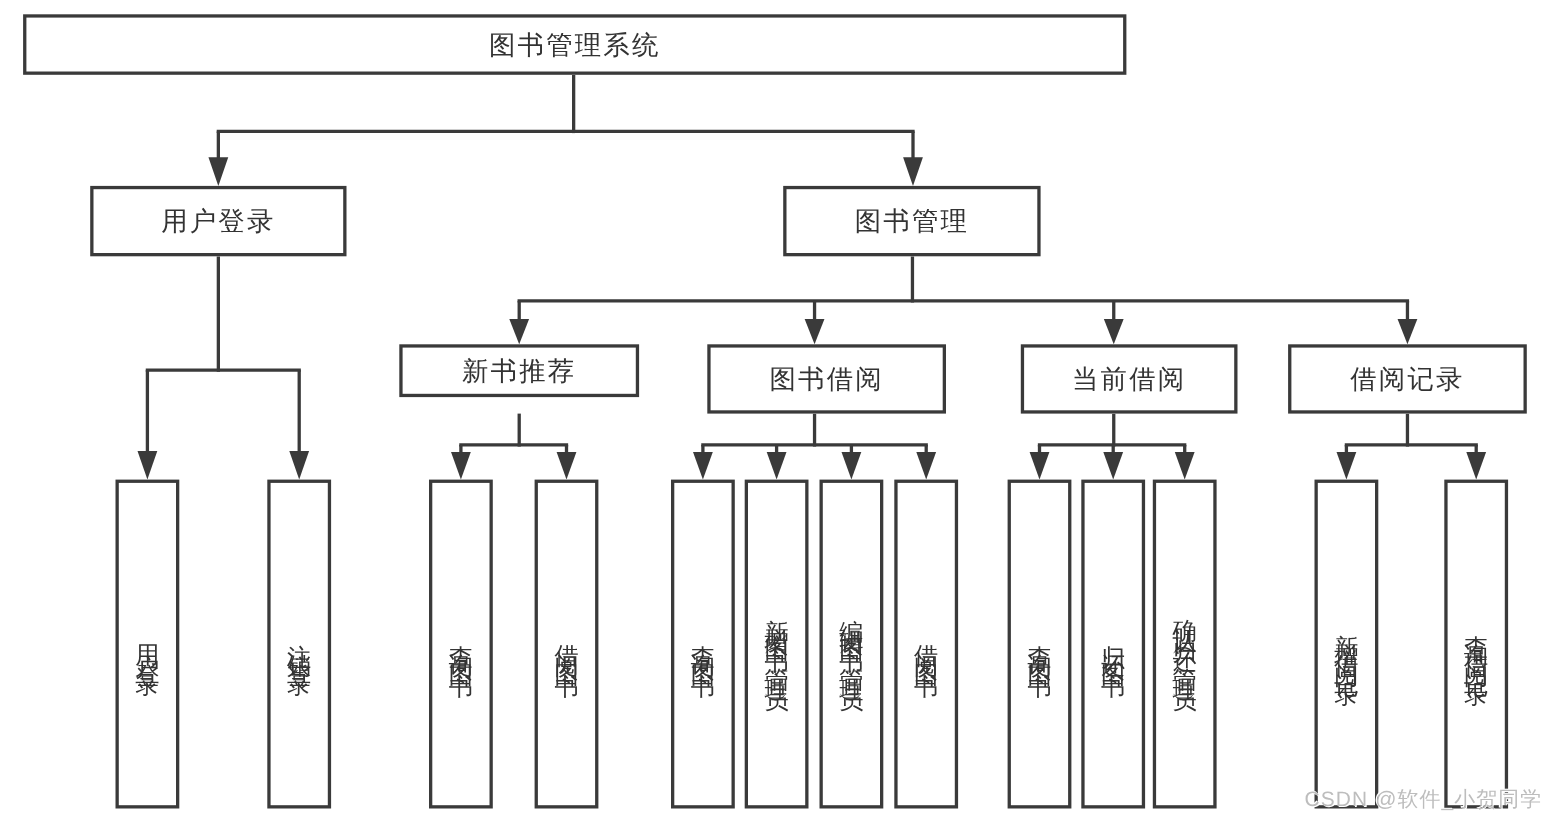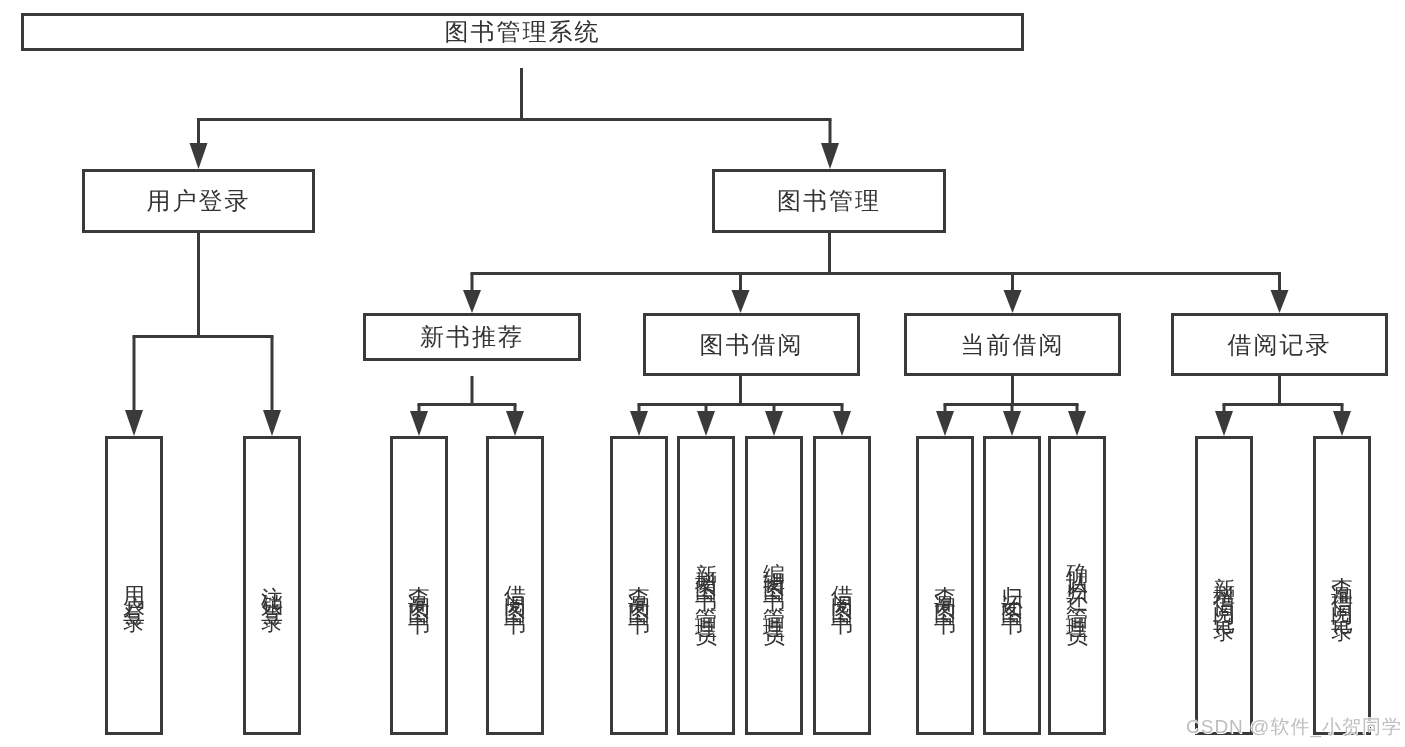--- a/index.html
+++ b/index.html
@@ -100,28 +100,28 @@
     <path class="ahead" d="M1068 411 H1086 L1077 436 Z"></path>
 
     <path class="cline" d="M1279.5 376 V406"></path>
     <path class="cline" d="M1222.5 404.5 H1343.5"></path>
     <path class="cline" d="M1224 404.5 V412"></path>
     <path class="cline" d="M1342 404.5 V412"></path>
     <path class="ahead" d="M1215 411 H1233 L1224 436 Z"></path>
     <path class="ahead" d="M1333 411 H1351 L1342 436 Z"></path>
   </svg>
 
-  <div class="node" style="left:21px;top:13px;width:1003px;height:38px;text-align:right;">图书管理系统</div>
+  <div class="node" style="left:21px;top:13px;width:1003px;height:55px;text-align:right;">图书管理系统</div>
 
   <div class="node" style="left:82px;top:169px;width:233px;height:64px;">用户登录</div>
   <div class="node" style="left:712px;top:169px;width:234px;height:64px;">图书管理</div>
 
   <div class="node" style="left:363px;top:313px;width:218px;height:48px;">新书推荐</div>
   <div class="node" style="left:632px;top:313px;width:217px;height:63px;margin-left:11px;">图书借阅</div>
-  <div class="node" style="left:904px;top:313px;width:217px;height:63px;">当前借阅</div>
+  <div class="node" style="left:928px;top:313px;width:197px;height:63px;">当前借阅</div>
   <div class="node" style="left:1171px;top:313px;width:217px;height:63px;">借阅记录</div>
 
   <div class="node leaf" style="left:105px;top:436px;width:58px;height:299px;">
     <span class="vtext">用户登录</span>
   </div>
   <div class="node leaf" style="left:243px;top:436px;width:58px;height:299px;">
     <span class="vtext">注销登录</span>
   </div>
 
   <div class="node leaf" style="left:390px;top:436px;width:58px;height:299px;">

